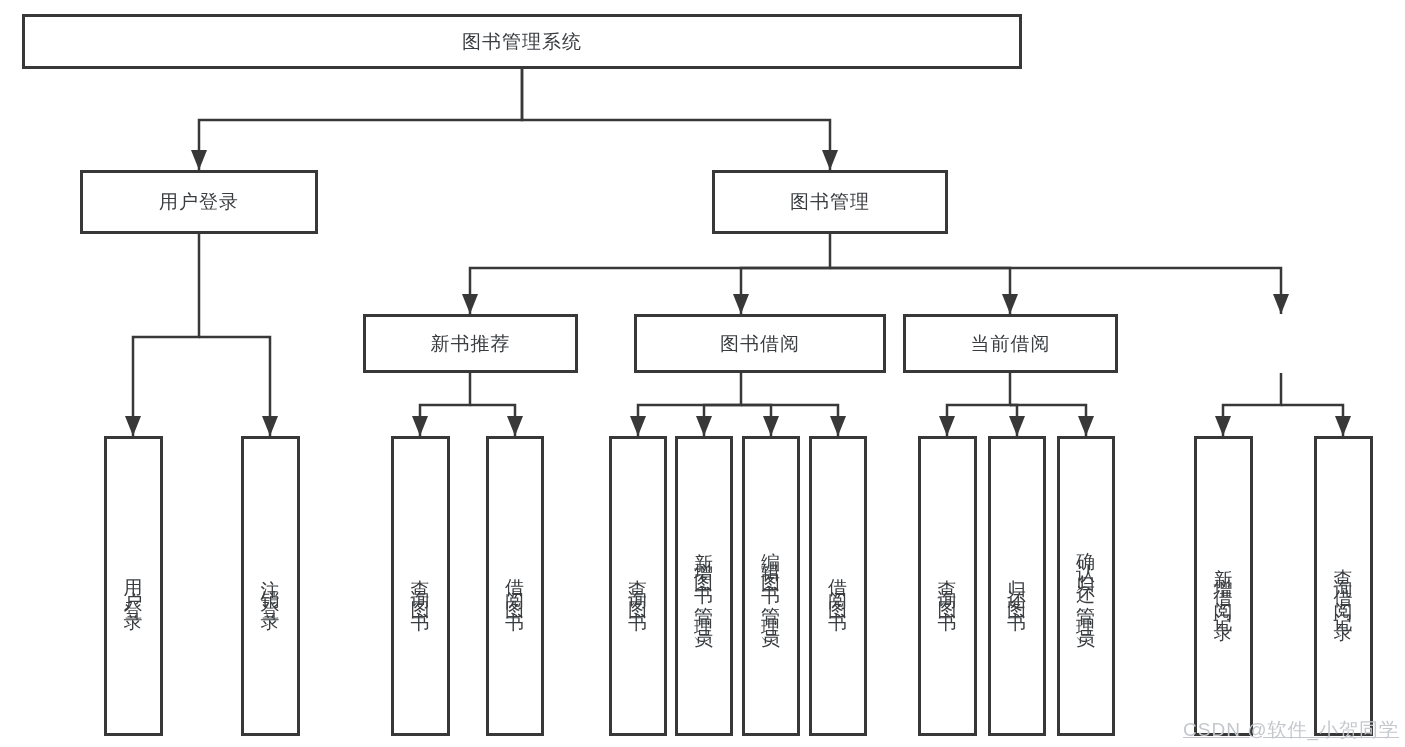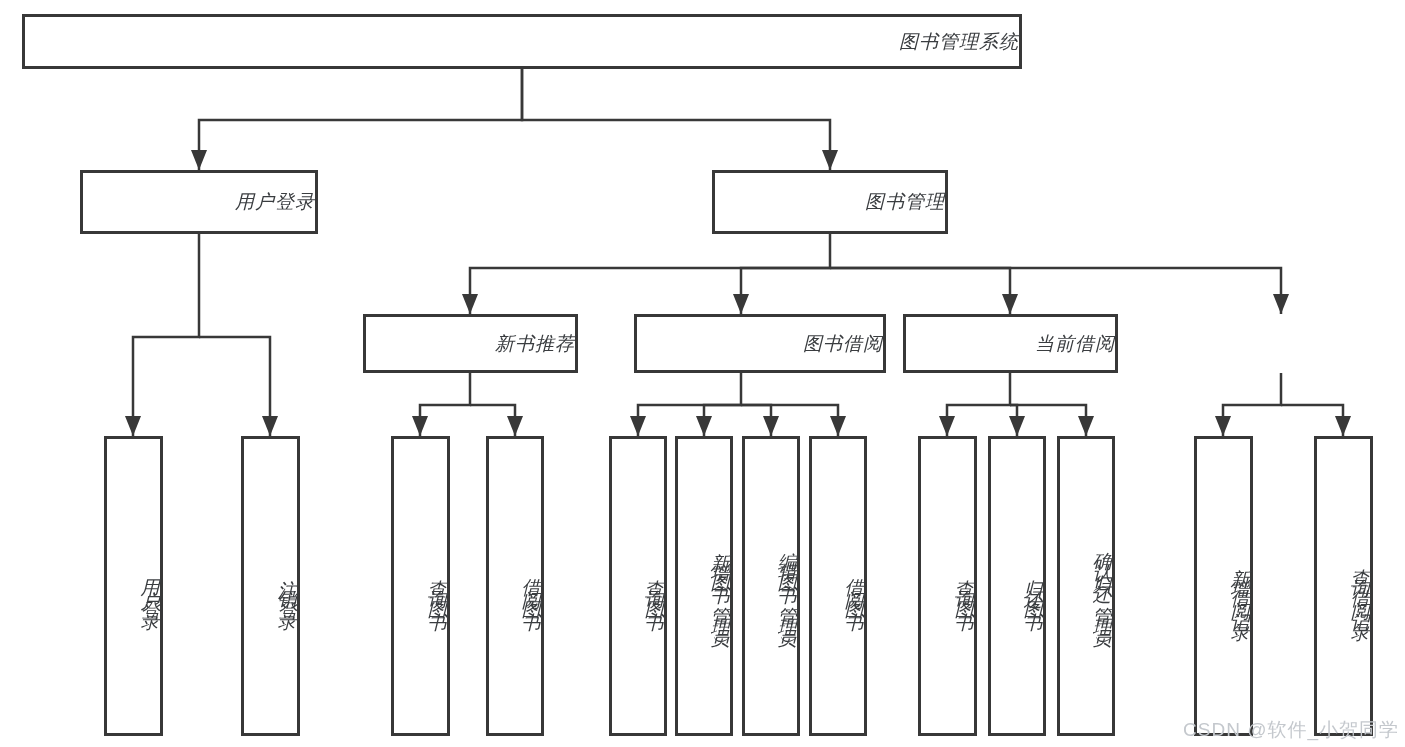--- a/index.html
+++ b/index.html
@@ -21,25 +21,24 @@
     top: 0;
     z-index: 1;
   }
   .node {
     position: absolute;
     box-sizing: border-box;
     background: #ffffff;
     border: 3px solid #383838;
     display: flex;
     align-items: center;
-    justify-content: flex-end;
+    justify-content: center;
     color: #3a3d40;
     font-size: 19px;
     z-index: 2;
-    font-style: italic;
   }
   .node.h span {
     letter-spacing: 1px;
     white-space: nowrap;
   }
   .node.v span {
     writing-mode: vertical-rl;
     text-orientation: mixed;
     letter-spacing: 11px;
     line-height: 1;
@@ -47,20 +46,21 @@
   }
   .watermark {
     position: absolute;
     right: 6px;
     bottom: 4px;
     font-size: 19px;
     color: #c4c8cd;
     letter-spacing: 1px;
     z-index: 5;
     white-space: nowrap;
+    text-decoration: underline;
   }
 </style>
 </head>
 <body>
 
 <div class="stage">
 
   <svg class="connectors" width="1405" height="747" viewBox="0 0 1405 747">
     <defs>
       <marker id="arrow" markerUnits="userSpaceOnUse" markerWidth="22" markerHeight="18" refX="20" refY="8" orient="auto">

